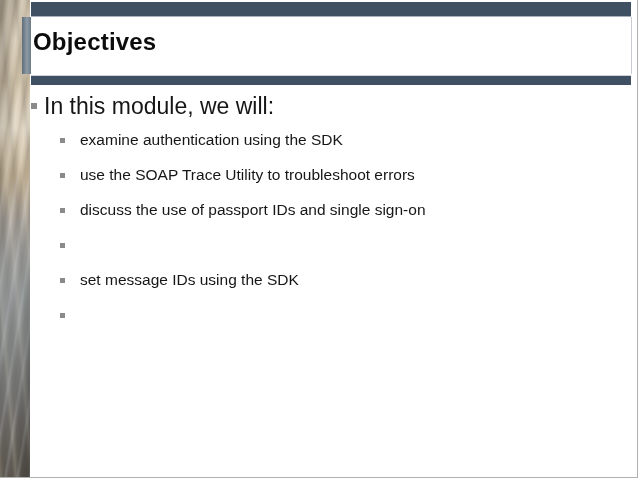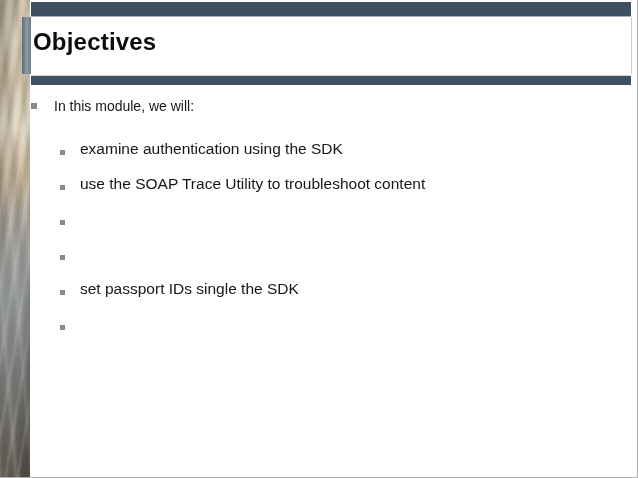--- a/index.html
+++ b/index.html
@@ -196,30 +196,29 @@
   .level1 {
     margin-left: 0px;
     height: 35px;
   }
   .level1 .bullet-marker {
     width: 6px;
     height: 6px;
     margin-top: 7px;
   }
   .level1 .bullet-text {
-    font-size: 14px;
+    font-size: 23px;
     line-height: 20px;
-    margin-left: 17px;
+    margin-left: 7px;
   }
 
   
   .level2 {
     margin-left: 29px;
     height: 35px;
-    align-items: center;
   }
   .level2 .bullet-marker {
     width: 5px;
     height: 5px;
     margin-top: 7px;
   }
   .level2 .bullet-text {
     font-size: 15.5px;
     line-height: 18px;
     margin-left: 15px;
@@ -251,34 +250,35 @@
       <span class="bullet-text">In this module, we will:</span>
     </div>
 
     <div class="bullet-row level2">
       <span class="bullet-marker"></span>
       <span class="bullet-text">examine authentication using the SDK</span>
     </div>
 
     <div class="bullet-row level2">
       <span class="bullet-marker"></span>
-      <span class="bullet-text">use the SOAP Trace Utility to troubleshoot content</span>
-    </div>
-
-    <div class="bullet-row level2">
-      <span class="bullet-marker"></span>
-    </div>
-
-    <div class="bullet-row level2">
-      <span class="bullet-marker"></span>
-    </div>
-
-    <div class="bullet-row level2">
-      <span class="bullet-marker"></span>
-      <span class="bullet-text">set passport IDs single the SDK</span>
+      <span class="bullet-text">use the SOAP Trace Utility to troubleshoot errors</span>
+    </div>
+
+    <div class="bullet-row level2">
+      <span class="bullet-marker"></span>
+      <span class="bullet-text">discuss the use of passport IDs and single sign-on</span>
+    </div>
+
+    <div class="bullet-row level2">
+      <span class="bullet-marker"></span>
+    </div>
+
+    <div class="bullet-row level2">
+      <span class="bullet-marker"></span>
+      <span class="bullet-text">set message IDs using the SDK</span>
     </div>
 
 
     <div class="bullet-row level2">
       <span class="bullet-marker"></span>
     </div>
 
   </div>
 
   <div class="slide-frame"></div>

